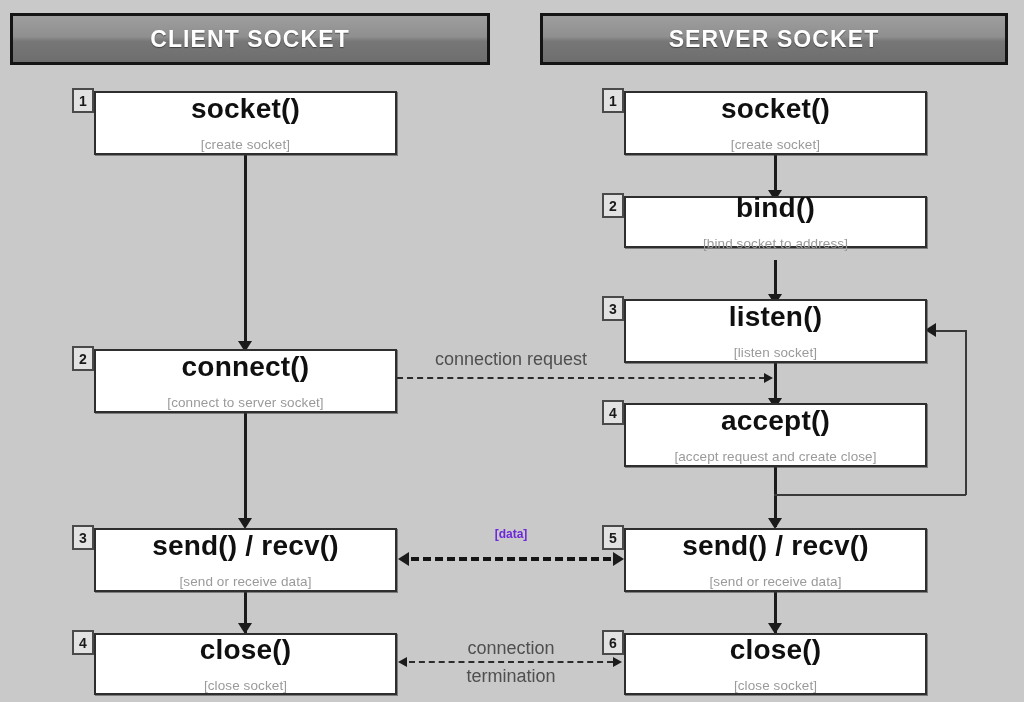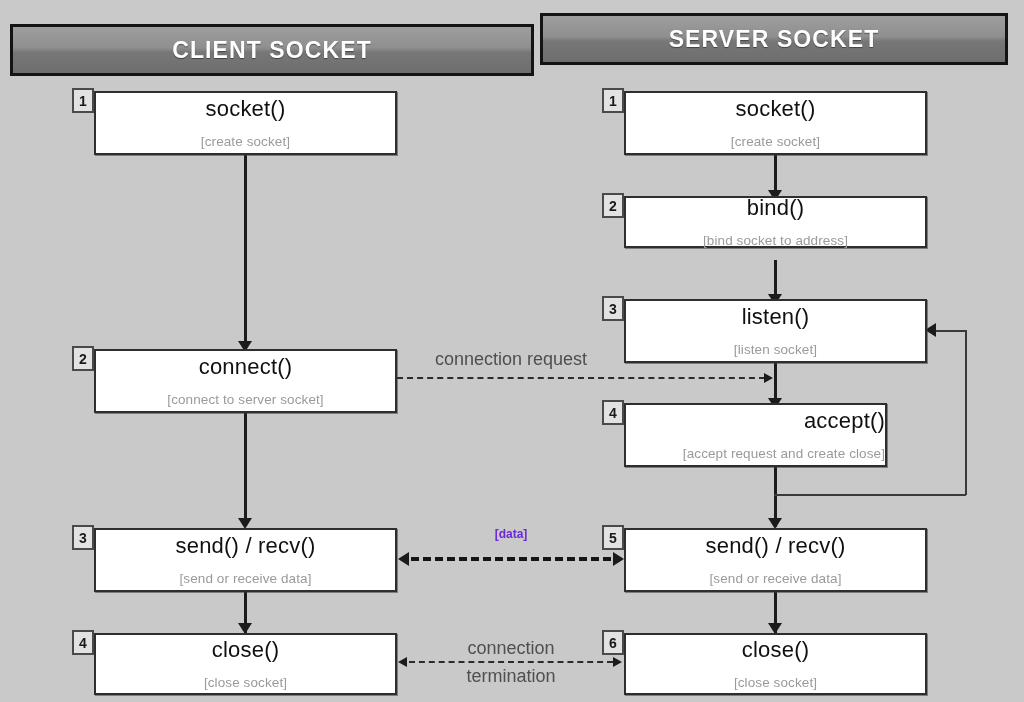--- a/index.html
+++ b/index.html
@@ -21,35 +21,35 @@
     box-sizing:border-box;
     display:flex;align-items:center;justify-content:center;
   }
   .col-header span{
     color:#ffffff;
     font-weight:bold;
     font-size:23px;
     letter-spacing:1.1px;
     text-shadow:0 1px 1px rgba(0,0,0,.45);
   }
-  #hdr-client{left:10px;top:24px;width:524px;}
+  #hdr-client{left:10px;top:13px;width:480px;}
   #hdr-server{left:540px;top:13px;width:468px;}
 
   
   .node{
     position:absolute;
     background:#ffffff;
     border:2px solid #2e2e2e;
     box-sizing:border-box;
     box-shadow:1px 1px 0 0 rgba(60,60,60,.55);
     display:flex;flex-direction:column;
     align-items:center;justify-content:center;
   }
   .node .fn{
-    font-size:22px;font-weight:normal;color:#101010;
+    font-size:28px;font-weight:bold;color:#101010;
     line-height:1.05;letter-spacing:.2px;
   }
   .node .desc{
     font-size:13.5px;color:#9a9a9a;margin-top:15px;line-height:1.05;
     letter-spacing:.1px;white-space:nowrap;
   }
   .badge{
     position:absolute;
     width:22px;height:25px;
     border:2px solid #4a4a4a;
@@ -207,21 +207,21 @@
     <div class="desc">[bind socket to address]</div>
   </div>
   <div class="badge" style="left:602px;top:193px;">2</div>
 
   <div class="node" style="left:624px;top:299px;width:303px;height:64px;">
     <div class="fn">listen()</div>
     <div class="desc">[listen socket]</div>
   </div>
   <div class="badge" style="left:602px;top:296px;">3</div>
 
-  <div class="node" style="left:624px;top:403px;width:263px;height:64px;align-items:flex-end;">
+  <div class="node" style="left:624px;top:403px;width:303px;height:64px;">
     <div class="fn">accept()</div>
     <div class="desc">[accept request and create close]</div>
   </div>
   <div class="badge" style="left:602px;top:400px;">4</div>
 
   <div class="node" style="left:624px;top:528px;width:303px;height:64px;">
     <div class="fn">send() / recv()</div>
     <div class="desc">[send or receive data]</div>
   </div>
   <div class="badge" style="left:602px;top:525px;">5</div>

